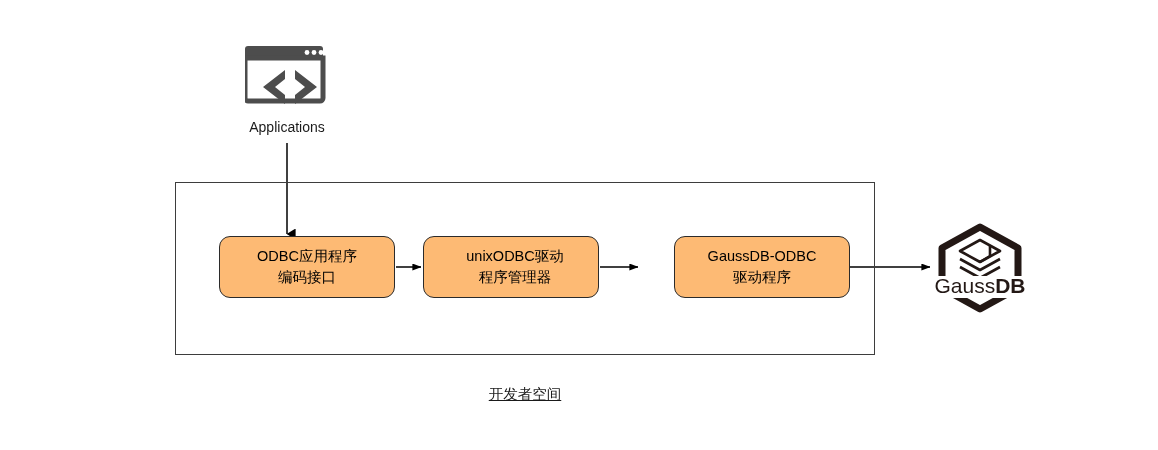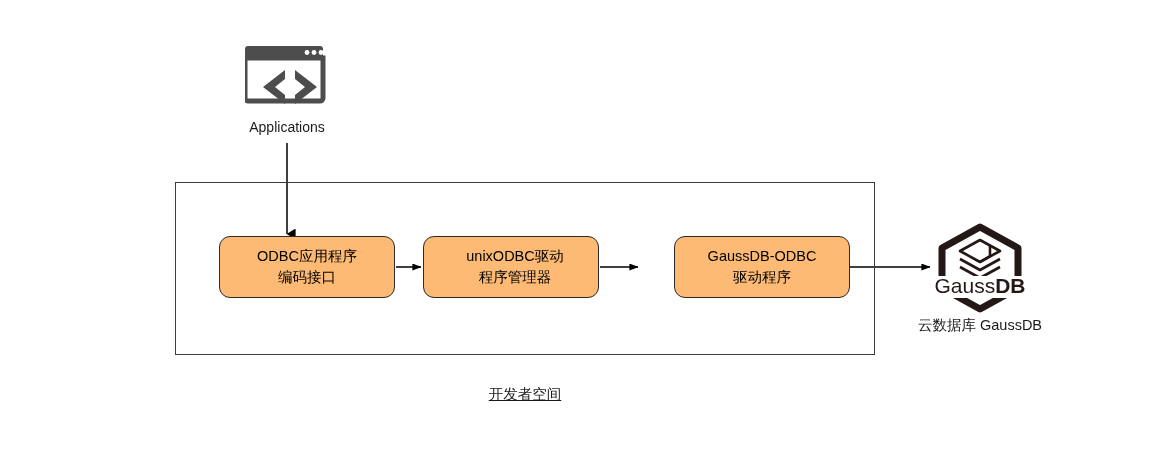--- a/index.html
+++ b/index.html
@@ -192,16 +192,15 @@
       <path d="M28 37 L48 48 L68 37"></path>
       <path d="M28 45 L48 56 L68 45"></path>
       <path d="M58 23.5 L58 34 L48 40"></path>
     </g>
 
     <rect x="6" y="54" width="84" height="22" fill="#ffffff"></rect>
     <text x="48" y="71" text-anchor="middle" font-family="'Liberation Sans', sans-serif" font-size="21" fill="#231815">
       <tspan font-weight="400">Gauss</tspan><tspan font-weight="700">DB</tspan>
     </text>
   </svg>
-  <div id="gaussdb-caption">云数据库 GaussDB</div>
 </div>
 
 <div id="dev-space-label">开发者空间</div>
 
 </body></html>

